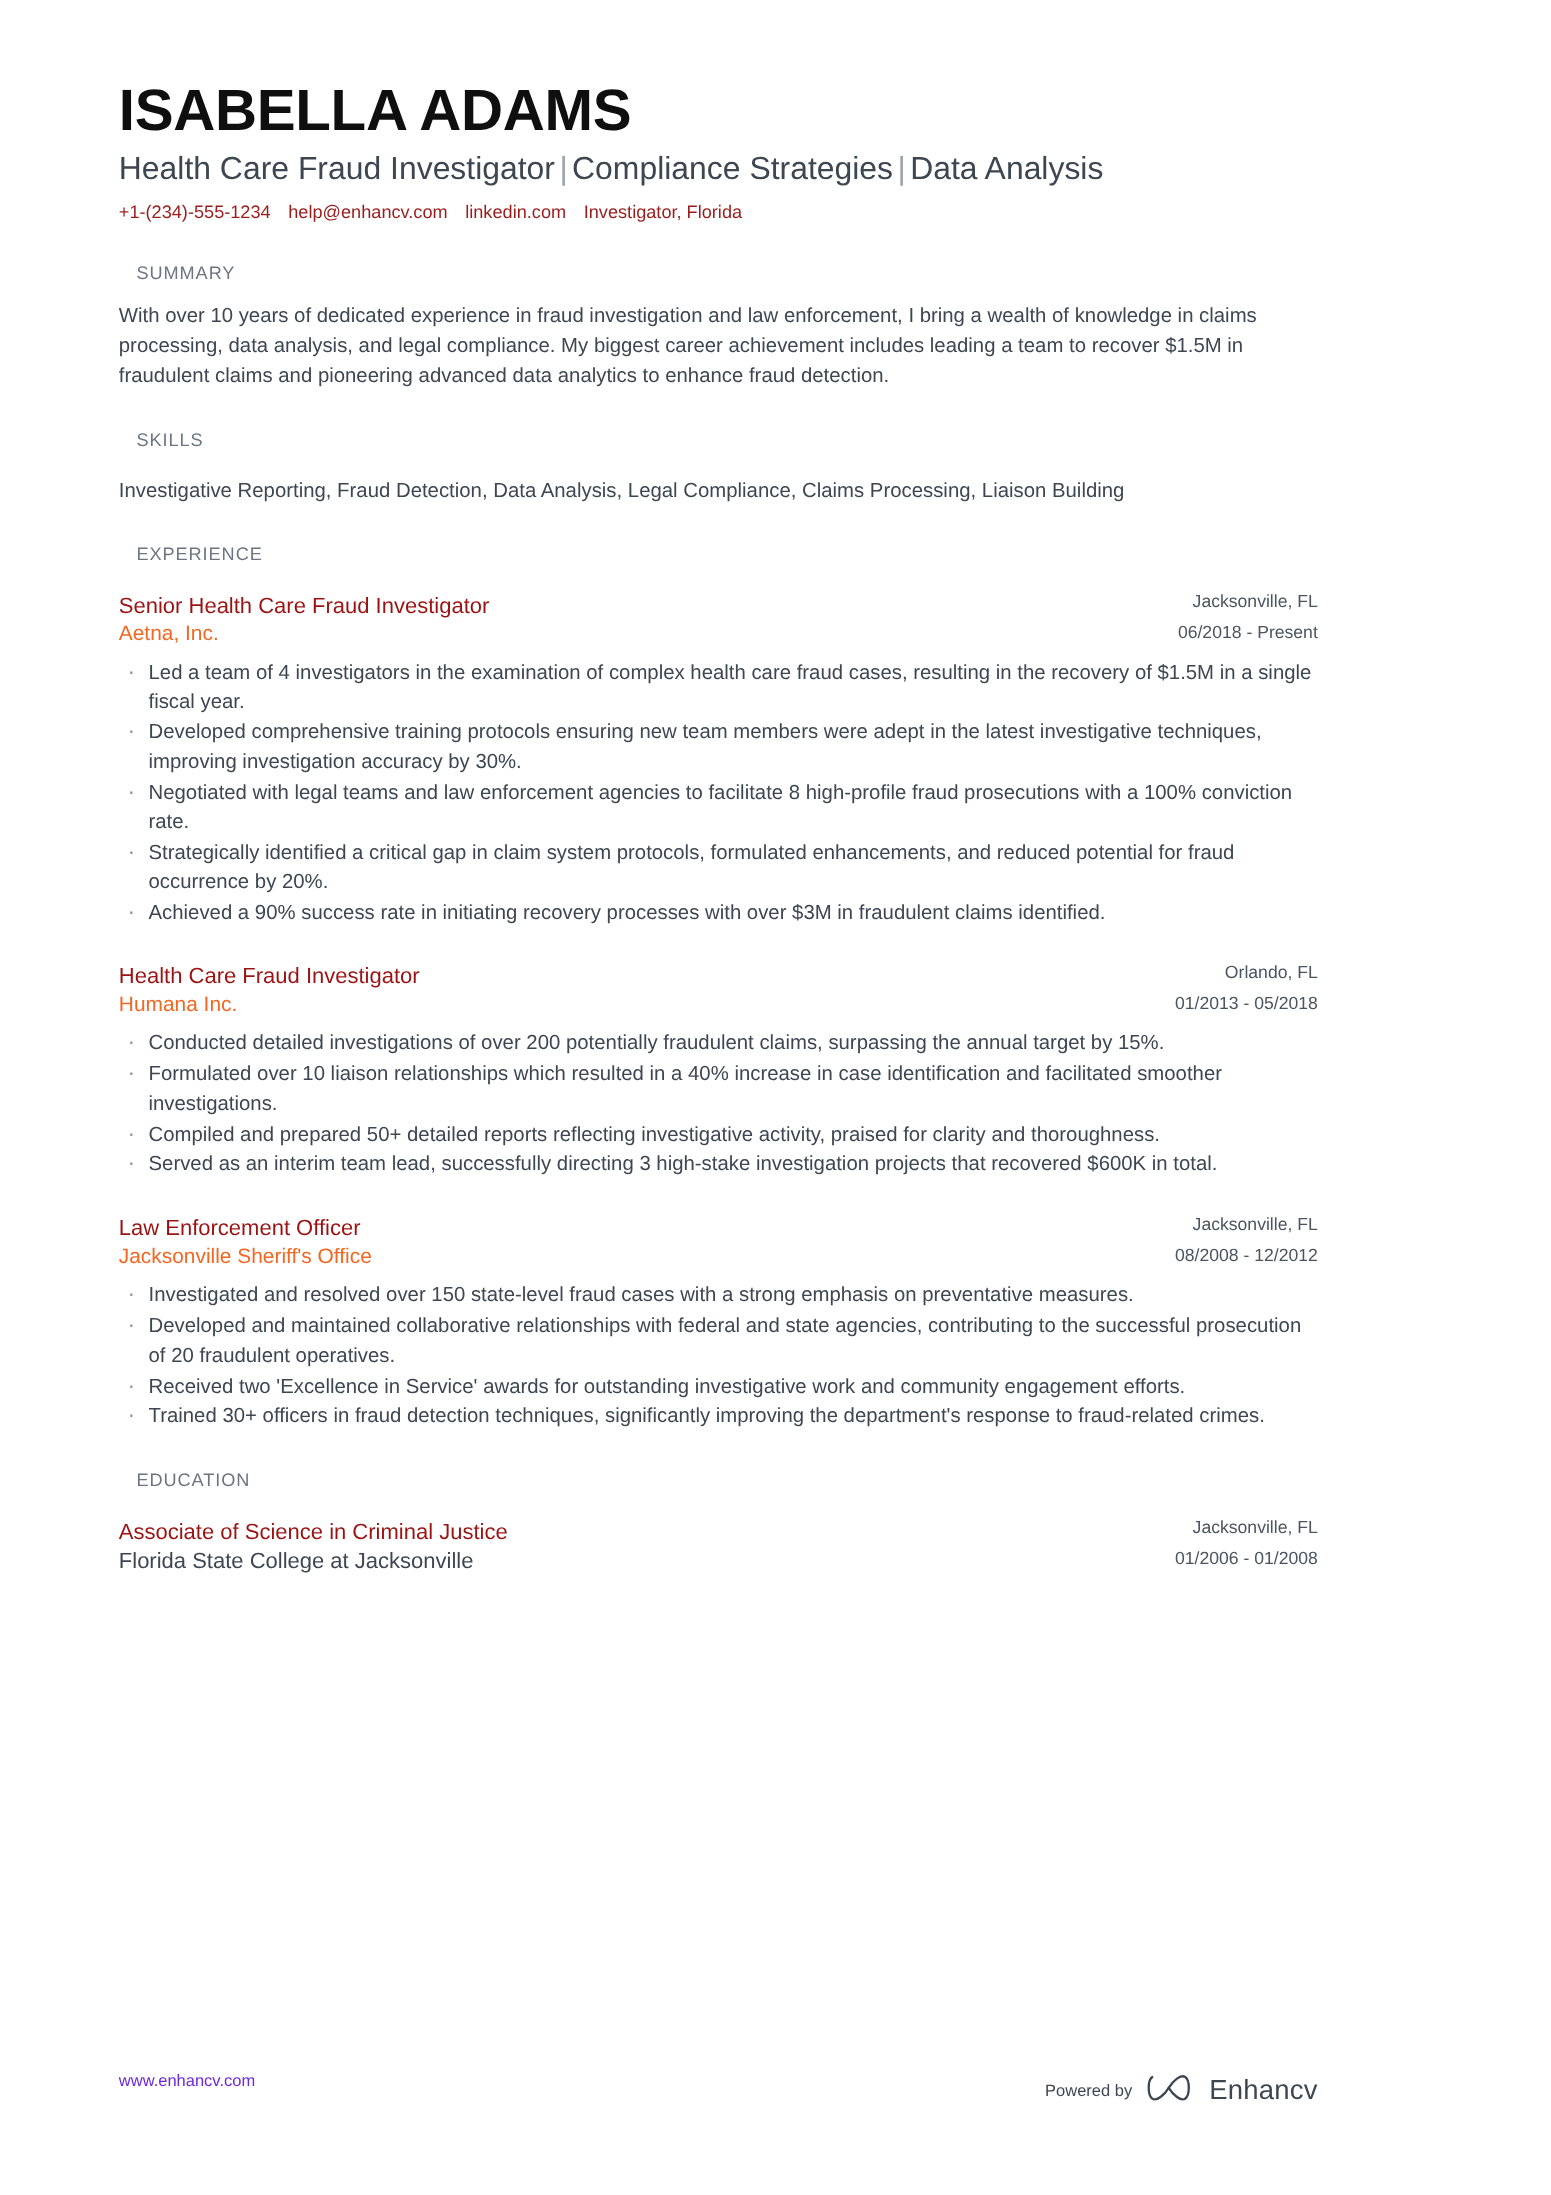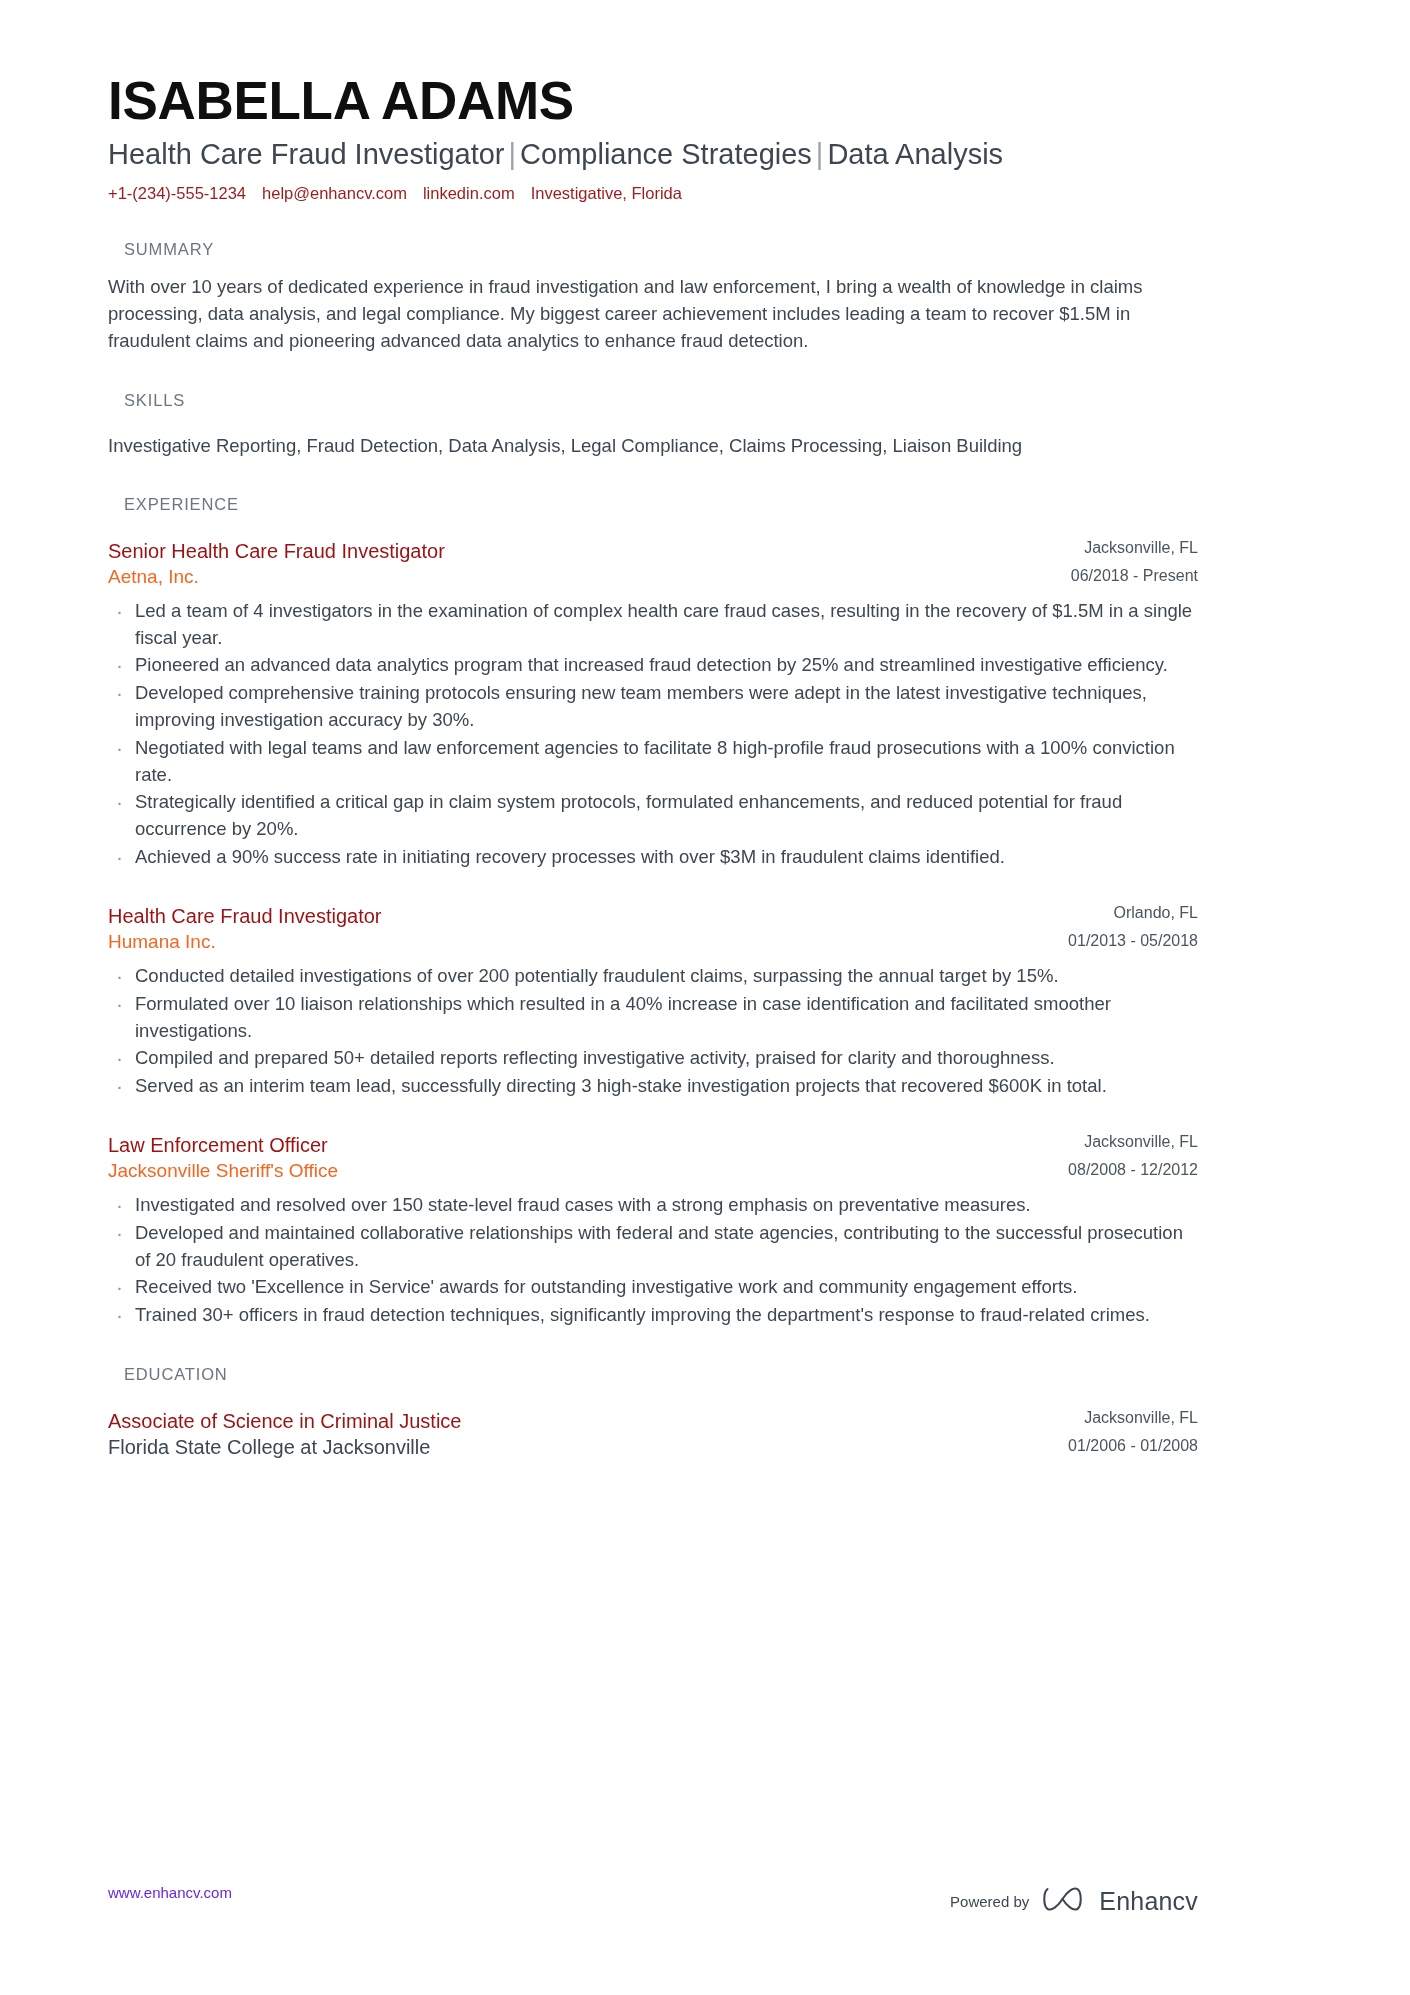--- a/index.html
+++ b/index.html
@@ -183,21 +183,21 @@
 <div class="page">
 
   <header>
     <h1 class="name">ISABELLA ADAMS</h1>
 
     <div class="headline">
       <span>Health Care Fraud Investigator</span><span class="sep">|</span><span>Compliance Strategies</span><span class="sep">|</span><span>Data Analysis</span>
     </div>
 
     <div class="contact">
-      <span class="item">+1-(234)-555-1234</span><span class="item">help@enhancv.com</span><span class="item">linkedin.com</span><span class="item">Investigative, Florida</span>
+      <span class="item">+1-(234)-555-1234</span><span class="item">help@enhancv.com</span><span class="item">linkedin.com</span><span class="item">Investigator, Florida</span>
     </div>
   </header>
 
   <section class="section">
     <h2 class="section-title">SUMMARY</h2>
     <p class="summary-text">With over 10 years of dedicated experience in fraud investigation and law enforcement, I bring a wealth of knowledge in claims processing, data analysis, and legal compliance. My biggest career achievement includes leading a team to recover $1.5M in fraudulent claims and pioneering advanced data analytics to enhance fraud detection.</p>
   </section>
 
   <section class="section">
     <h2 class="section-title">SKILLS</h2>
@@ -213,21 +213,20 @@
           <h3 class="entry-title">Senior Health Care Fraud Investigator</h3>
           <div class="entry-company">Aetna, Inc.</div>
         </div>
         <div class="entry-right">
           <div class="entry-location">Jacksonville, FL</div>
           <div class="entry-dates">06/2018 - Present</div>
         </div>
       </div>
       <ul class="bullets">
         <li>Led a team of 4 investigators in the examination of complex health care fraud cases, resulting in the recovery of $1.5M in a single fiscal year.</li>
-        <li>Pioneered an advanced data analytics program that increased fraud detection by 25% and streamlined investigative efficiency.</li>
         <li>Developed comprehensive training protocols ensuring new team members were adept in the latest investigative techniques, improving investigation accuracy by 30%.</li>
         <li>Negotiated with legal teams and law enforcement agencies to facilitate 8 high-profile fraud prosecutions with a 100% conviction rate.</li>
         <li>Strategically identified a critical gap in claim system protocols, formulated enhancements, and reduced potential for fraud occurrence by 20%.</li>
         <li>Achieved a 90% success rate in initiating recovery processes with over $3M in fraudulent claims identified.</li>
       </ul>
     </div>
 
     <div class="entry">
       <div class="entry-head">
         <div class="entry-left">

